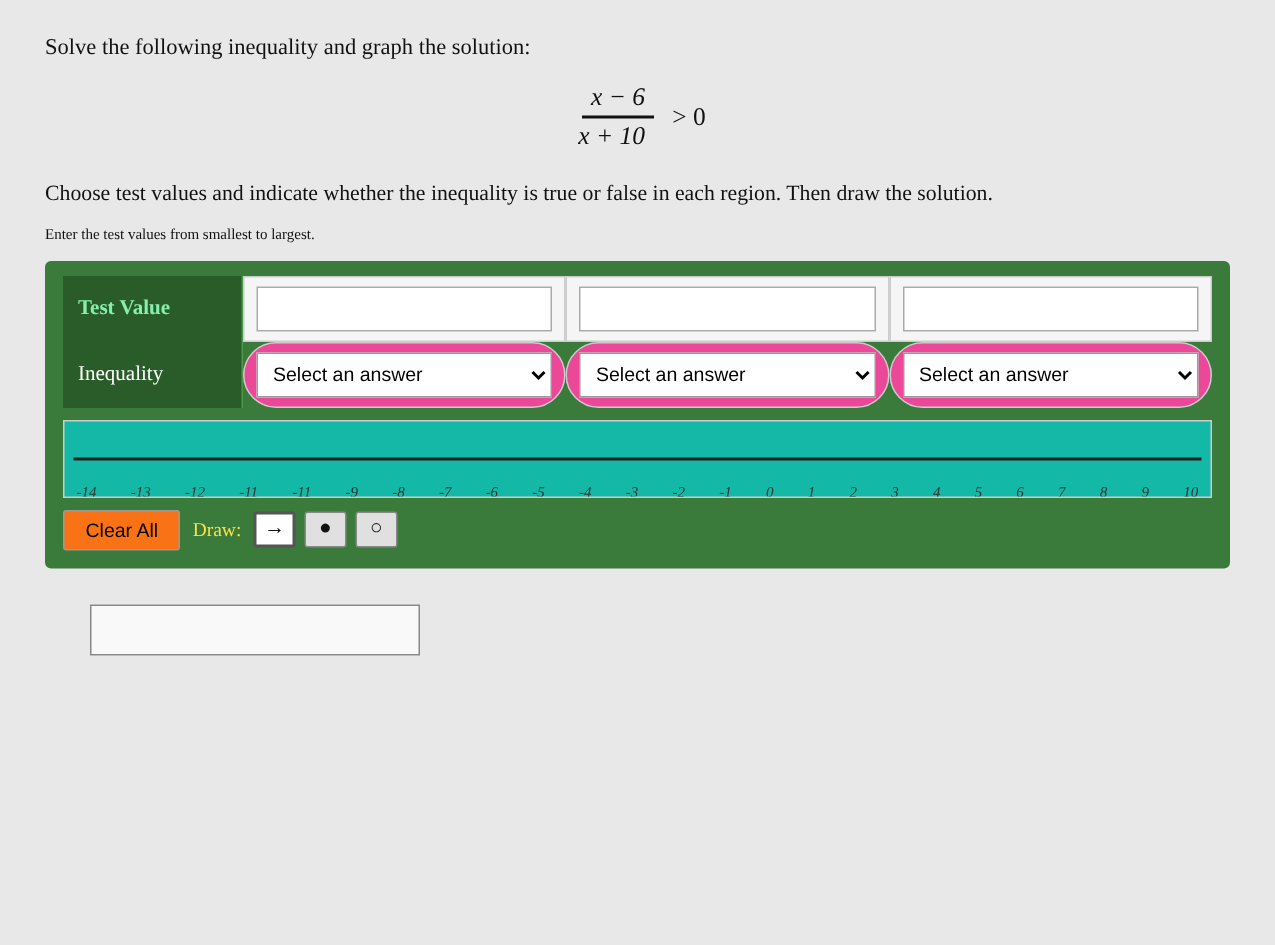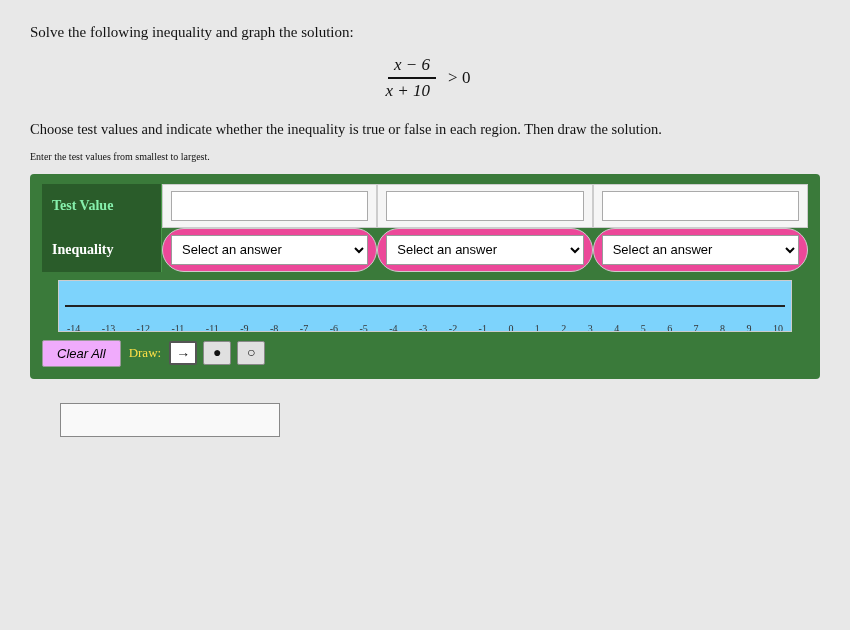--- a/index.html
+++ b/index.html
@@ -87,47 +87,48 @@
       border: 1px solid #aaa;
       background: #fff;
       padding: 4px 8px;
       font-size: 13px;
       outline: none;
       height: 30px;
     }
     .table-cell-label {
       background: #2a5c2a;
       color: #fff;
-      font-weight: bold;
+      font-weight: normal;
       font-size: 14px;
       padding: 8px 10px;
       display: flex;
       align-items: center;
       border-right: 1px solid #4a9a4a;
     }
     .row-value { background: #f5f5f5; }
     .row-ineq { background: #ec4899; border-radius: 22px; }
     select.answer-select {
       border: 1px solid #999;
       background: #fff;
       padding: 4px 6px;
       font-size: 13px;
       cursor: pointer;
       outline: none;
       width: 100%;
       height: 30px;
     }
     .number-line-container {
-      background: #7dd3fc;
+      background: #14b8a6;
       border: 1px solid #ccc;
-      margin: 8px 16px;
+      margin: 8px 0;
       padding: 10px 6px 6px 6px;
       position: relative;
       overflow: hidden;
       height: 52px;
+      font-style: italic;
     }
     .number-line {
       display: flex;
       align-items: center;
       position: relative;
       height: 30px;
     }
     .number-line-track {
       position: absolute;
       top: 50%;
@@ -145,27 +146,26 @@
       color: #333;
       margin-top: 2px;
     }
     .controls-row {
       display: flex;
       align-items: center;
       gap: 8px;
       margin-top: 4px;
     }
     .btn-clear {
-      background: #f0abfc;
+      background: #f97316;
       border: 1px solid #999;
       padding: 5px 14px;
       font-size: 13px;
       cursor: pointer;
       border-radius: 2px;
-      font-style: italic;
     }
     .draw-label {
       font-size: 13px;
       color: #fde047;
       font-family: Georgia, serif;
     }
     .draw-tools {
       display: flex;
       align-items: center;
       gap: 6px;

